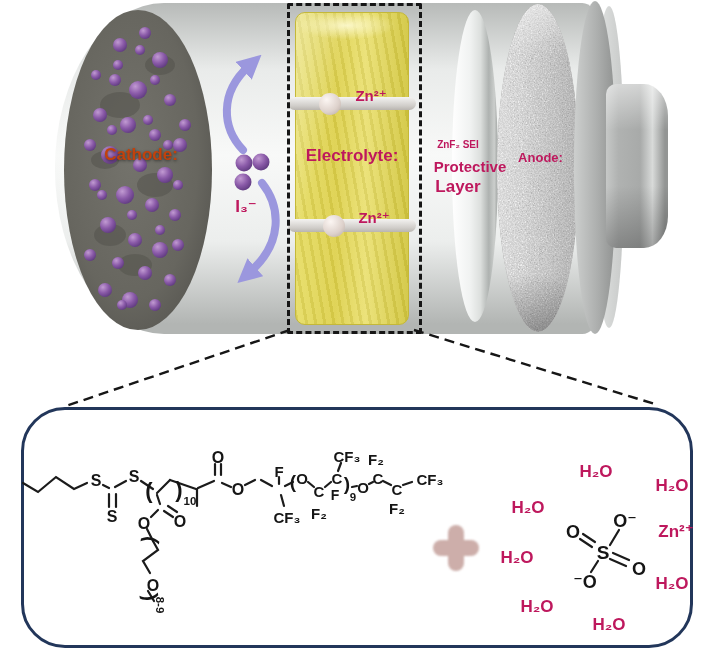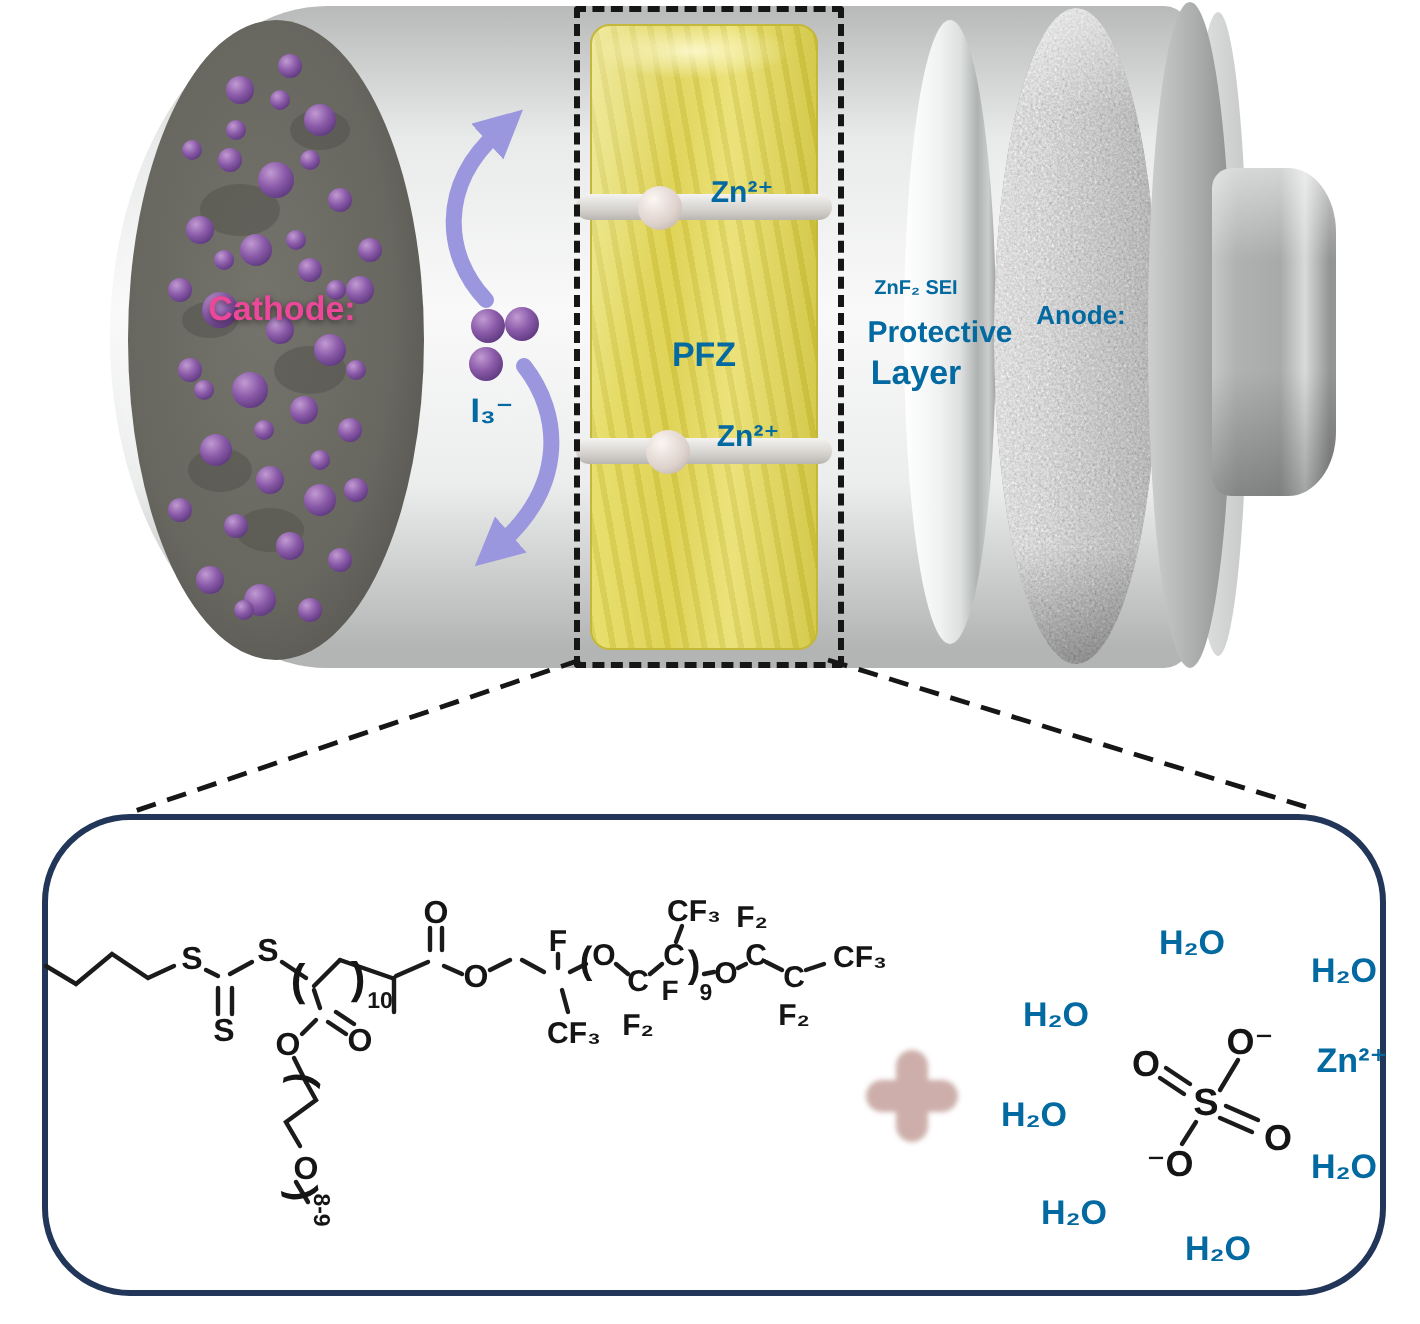--- a/index.html
+++ b/index.html
@@ -1,19 +1,19 @@
 <!DOCTYPE html>
 <html><head>
 <meta charset="utf-8">
 <style>
   html,body{margin:0;padding:0;background:#ffffff;}
   #stage{position:relative;width:710px;height:662px;background:#ffffff;overflow:hidden;
          font-family:"Liberation Sans","DejaVu Sans",sans-serif;}
   .abs{position:absolute;}
-  .lbl{position:absolute;font-weight:bold;color:#0369a1;text-align:center;white-space:nowrap;}
+  .lbl{position:absolute;font-weight:bold;color:#be185d;text-align:center;white-space:nowrap;}
 
   
   .tube{left:55px;top:3px;width:557px;height:331px;
     background:
       radial-gradient(ellipse 95px 165px at 68px 50%, rgba(255,255,255,.95), rgba(255,255,255,0) 72%),
       linear-gradient(to bottom,#b7bab8,#e9ebea 20%,#f8f9f8 46%,#eceeed 72%,#b2b5b3 97%);
     border-radius:110px 30px 30px 110px / 167px 80px 80px 167px;}
 
   
   .electrolyte{left:295px;top:12px;width:112px;height:311px;border-radius:10px;
@@ -47,21 +47,21 @@
 
   
   .panel{left:21px;top:407px;width:672px;height:241px;background:#ffffff;
     border:3.5px solid #22365a;border-radius:44px;box-sizing:border-box;}
   .plus{left:433px;top:525px;width:46px;height:46px;filter:blur(1.3px);opacity:.92;}
   .plus .h{position:absolute;left:0;top:15px;width:46px;height:16px;border-radius:8px;background:#c9a8a3;}
   .plus .v{position:absolute;left:15px;top:0;width:16px;height:46px;border-radius:8px;background:#c9a8a3;}
   .water{width:48px;font-size:17px;}
   .znion{width:52px;font-size:17px;}
 
-  .cath-lbl{color:#ec4899;text-shadow:0 1px 3px rgba(0,0,0,.55);}
+  .cath-lbl{color:#c2410c;text-shadow:0 1px 3px rgba(0,0,0,.55);}
   svg{position:absolute;left:0;top:0;}
   .chem-bond{stroke:#1b1b1b;stroke-width:2.2;stroke-linecap:round;fill:none;}
   .chem-atom{font-family:"Liberation Sans","DejaVu Sans",sans-serif;font-weight:bold;fill:#151515;}
 </style>
 </head>
 <body>
 
 <div id="stage">
 
   <div class="abs tube"></div>
@@ -179,21 +179,21 @@
       <circle cx="244" cy="163" r="8.5"></circle>
         <circle cx="261" cy="162" r="8.5"></circle>
         <circle cx="243" cy="182" r="8.5"></circle>
     </g>
   </svg>
 
   <div class="lbl cath-lbl" style="left:75px;top:145px;width:132px;font-size:17px;">Cathode:</div>
   <div class="lbl" style="left:220px;top:196px;width:52px;font-size:17px;">I₃⁻</div>
   <div class="lbl" style="left:348px;top:87px;width:46px;font-size:15px;">Zn²⁺</div>
   <div class="lbl" style="left:351px;top:209px;width:46px;font-size:15px;">Zn²⁺</div>
-  <div class="lbl" style="left:288px;top:168px;width:128px;font-size:17px;">PFZ</div>
+  <div class="lbl" style="left:288px;top:146px;width:128px;font-size:17px;">Electrolyte:</div>
   <div class="lbl" style="left:406px;top:139px;width:104px;font-size:10px;">ZnF₂ SEI</div>
   <div class="lbl" style="left:406px;top:158px;width:104px;font-size:15px;margin-left:12px;">Protective</div>
   <div class="lbl" style="left:406px;top:177px;width:104px;font-size:17px;">Layer</div>
   <div class="lbl" style="left:492px;top:150px;width:97px;font-size:13px;">Anode:</div>
 
   <svg width="710" height="662">
     <line x1="290" y1="330" x2="66" y2="406" stroke="#161616" stroke-width="2.4" stroke-dasharray="10 6"></line>
     <line x1="414" y1="330" x2="658" y2="405" stroke="#161616" stroke-width="2.4" stroke-dasharray="10 6"></line>
   </svg>
 

